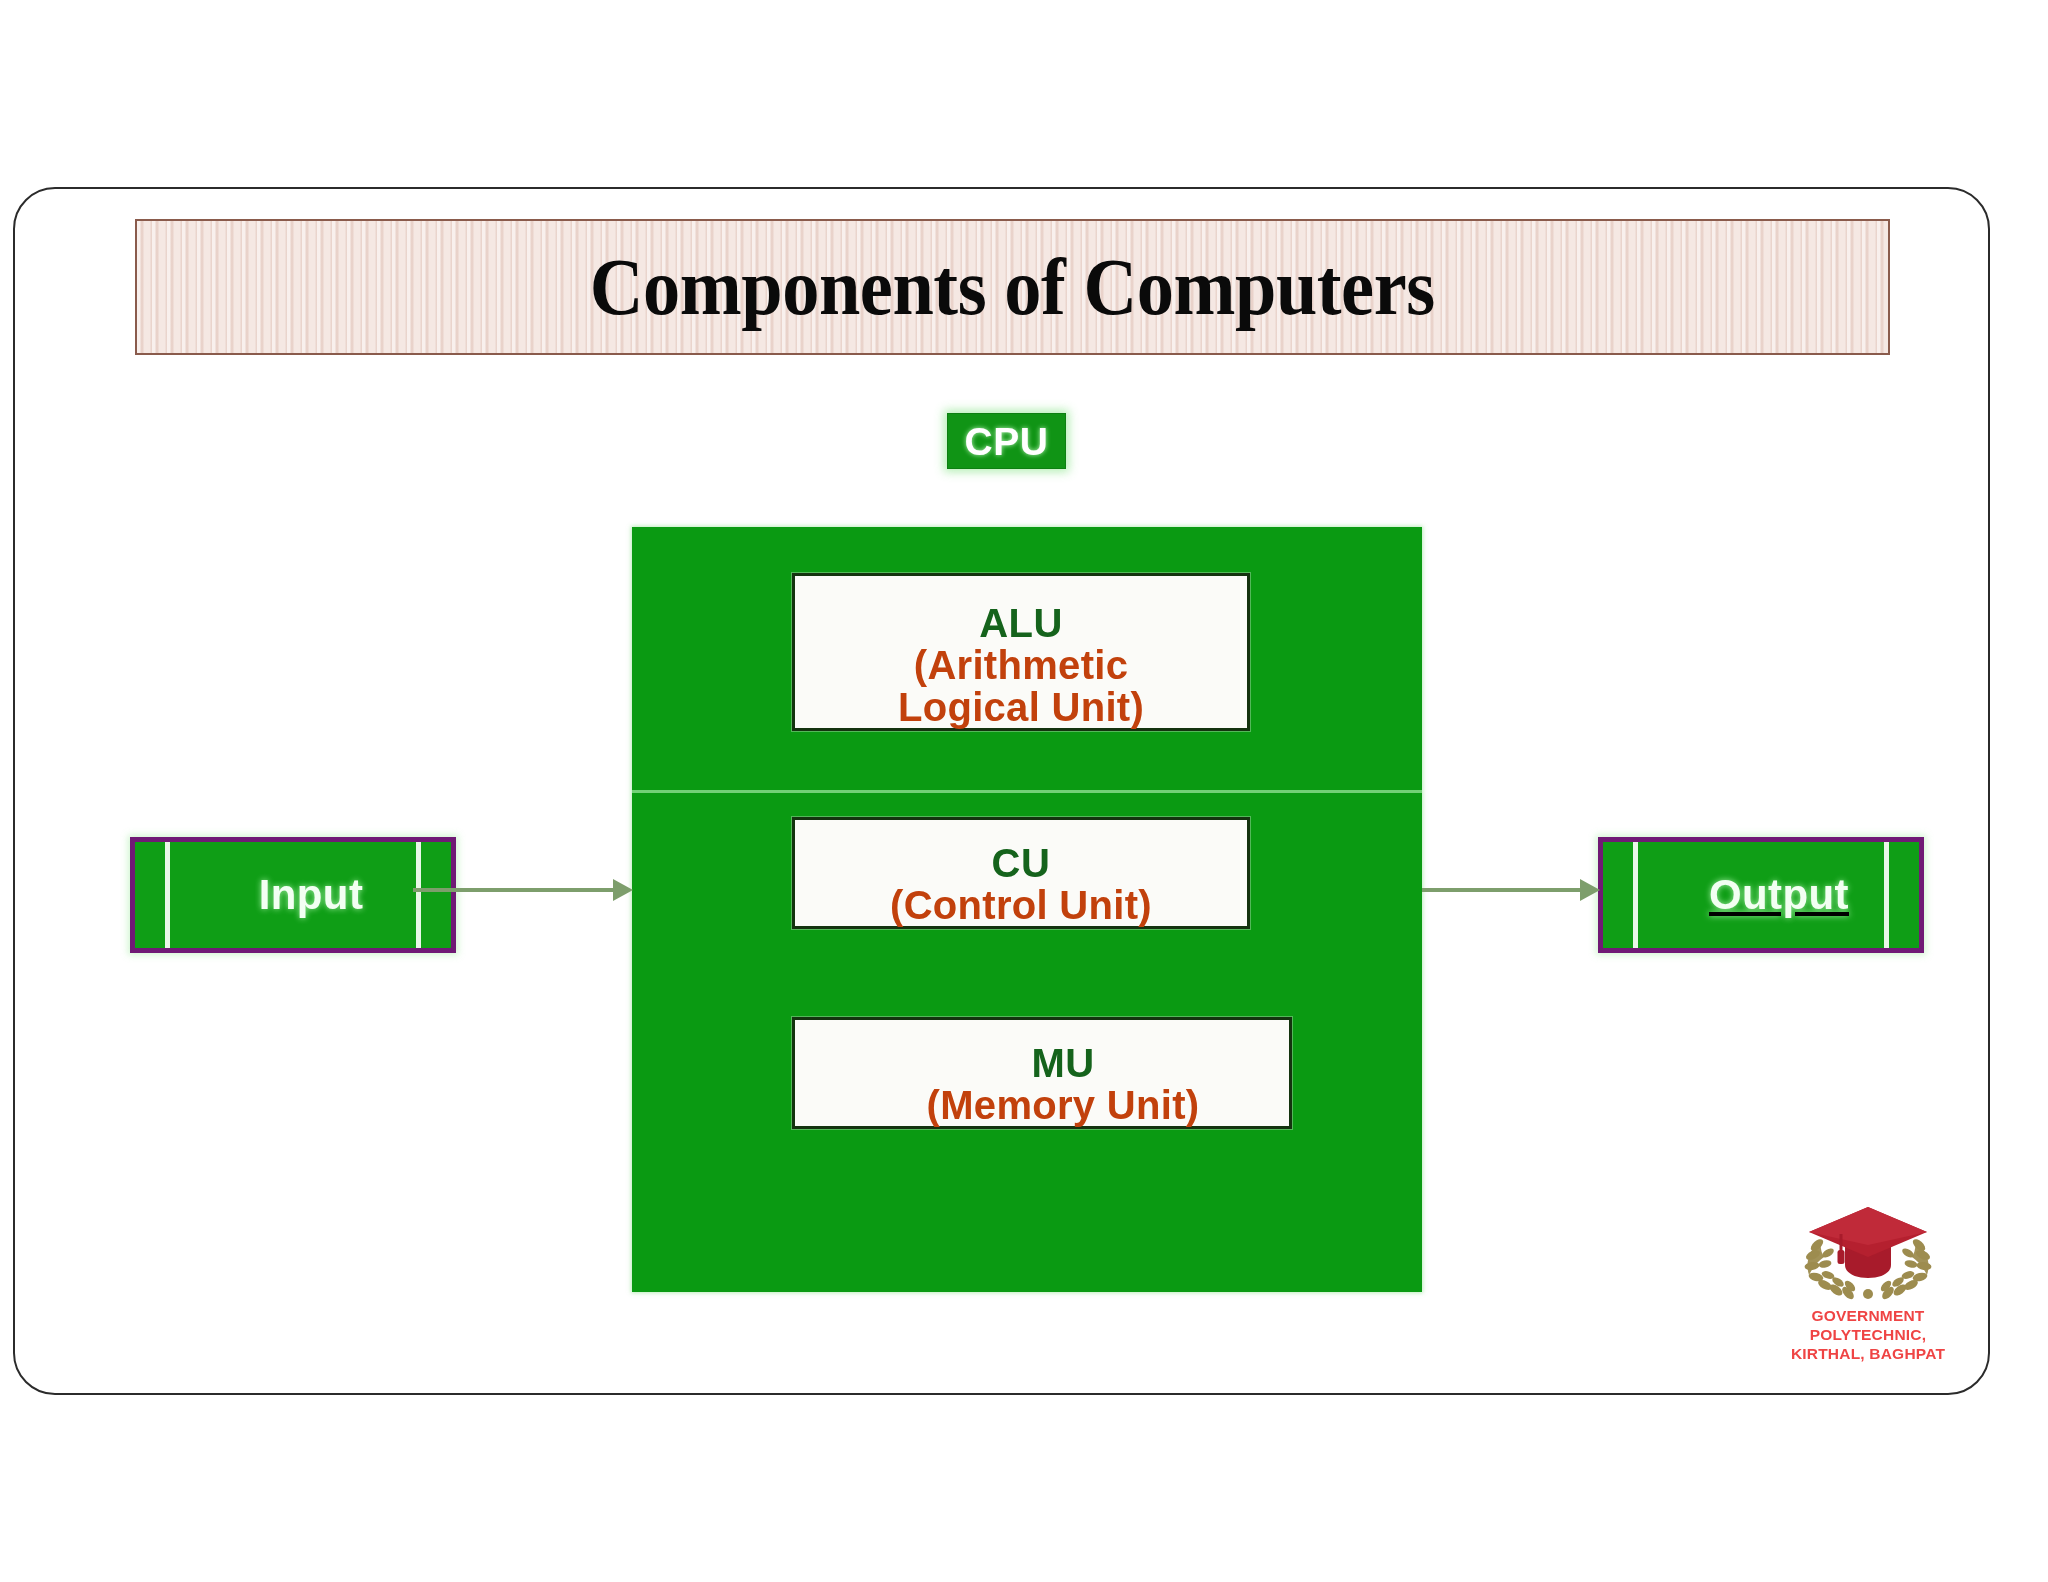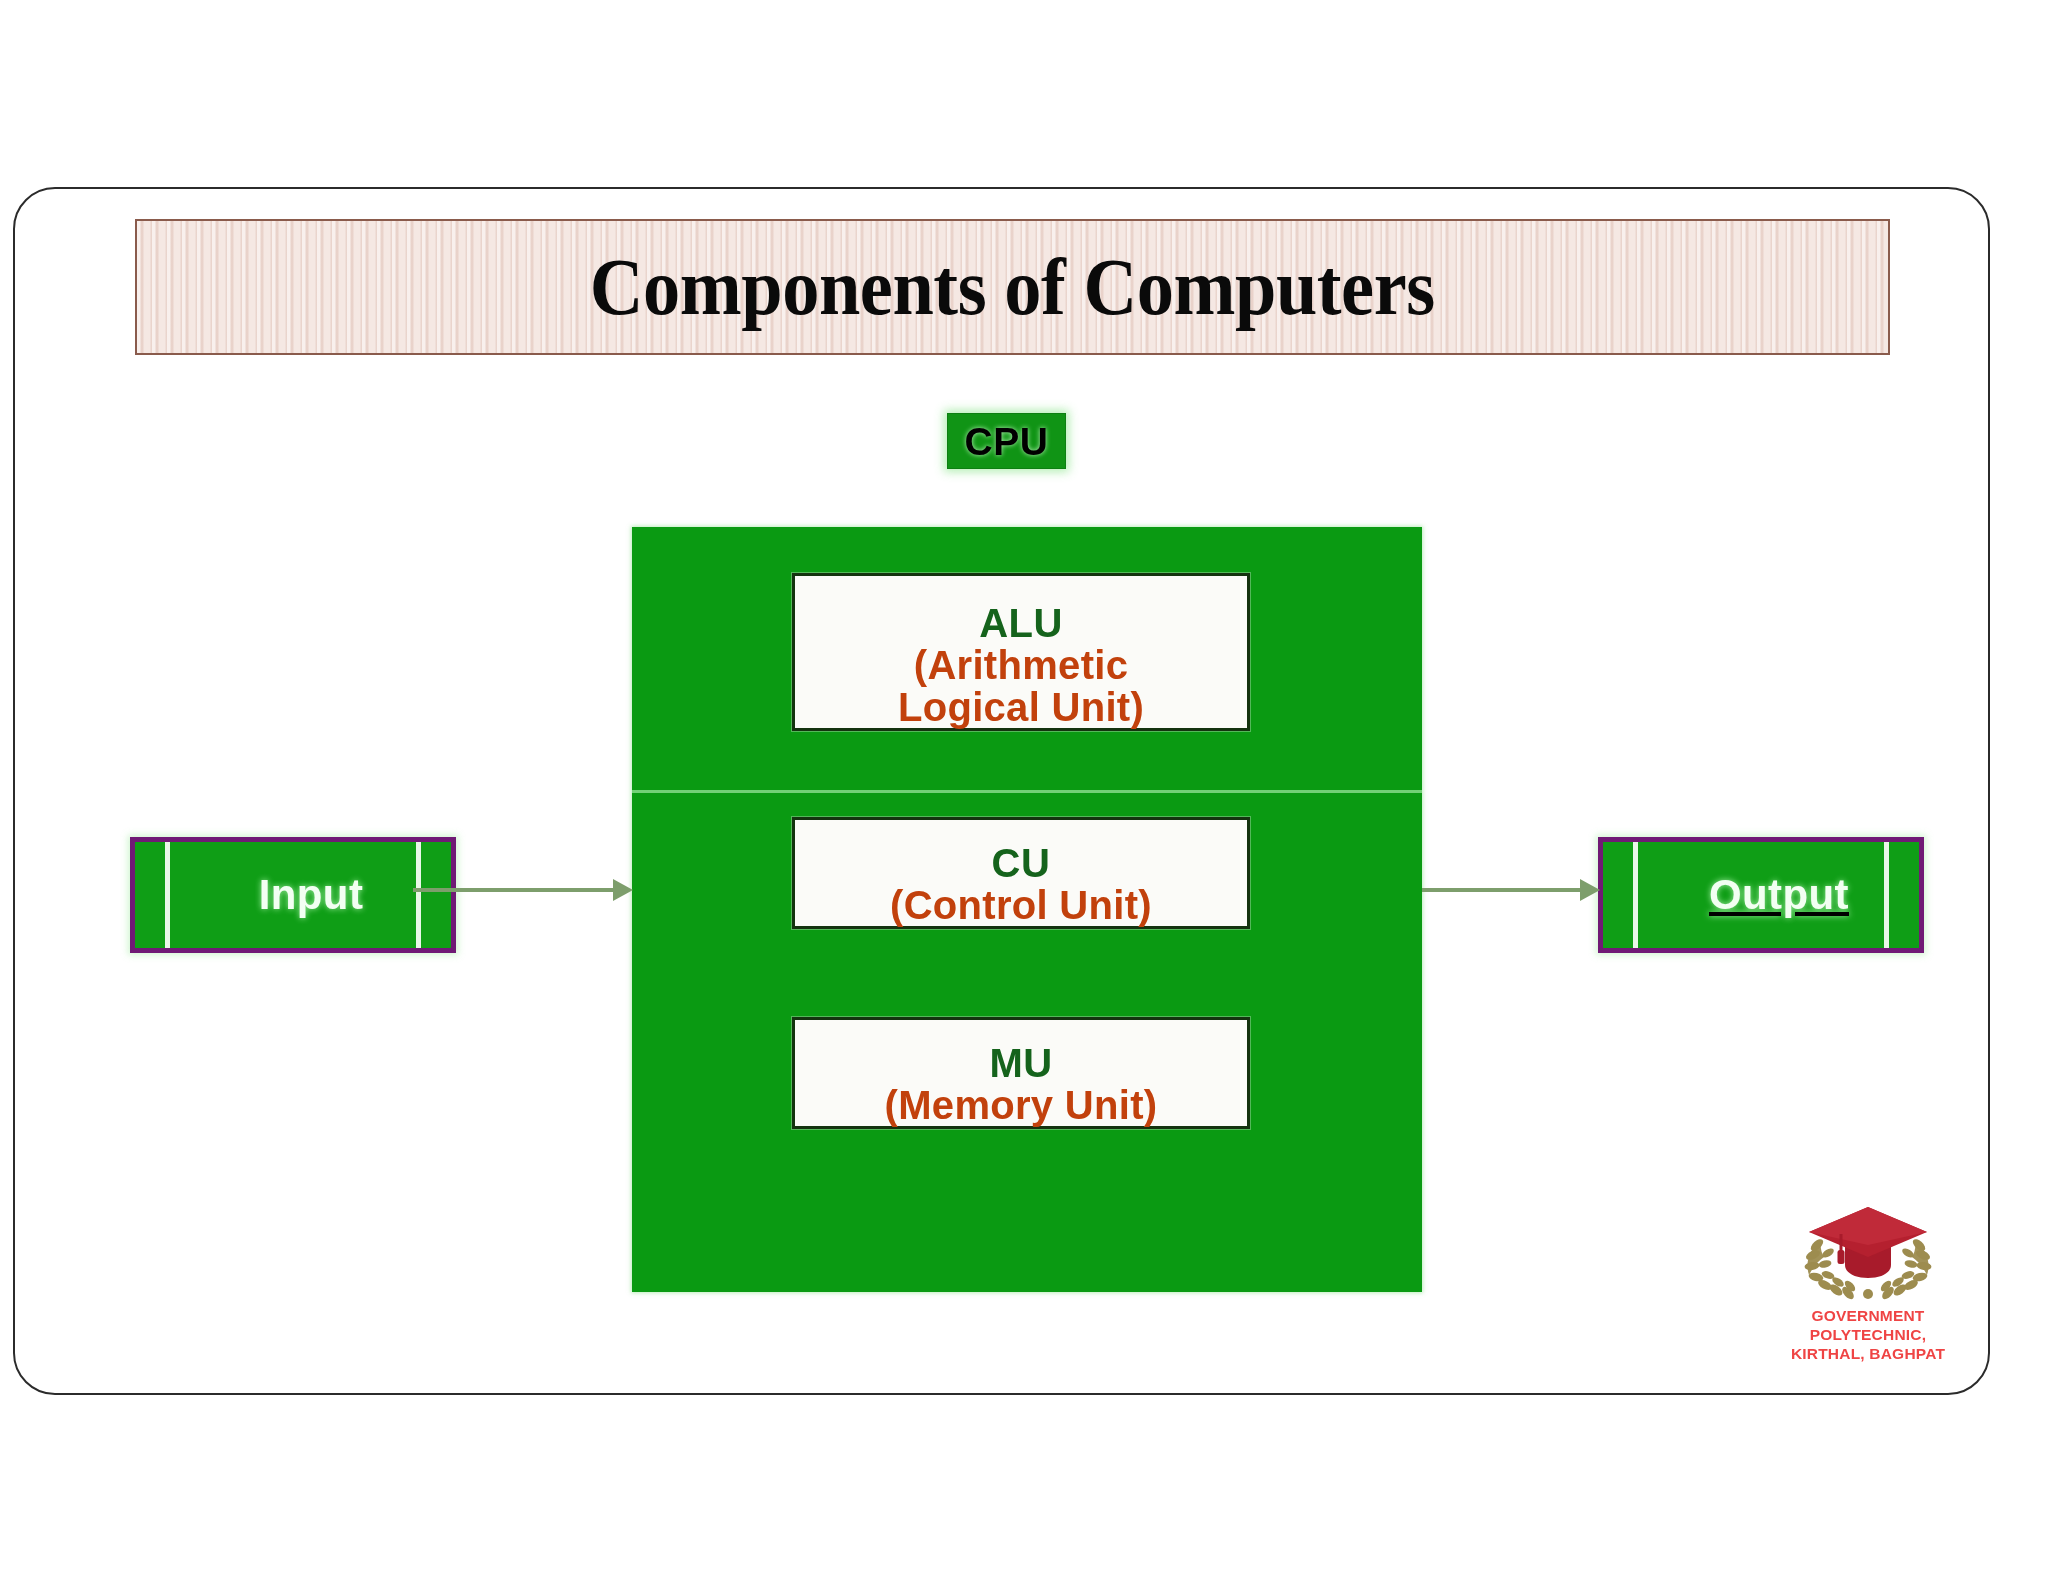--- a/index.html
+++ b/index.html
@@ -74,21 +74,21 @@
     width: 117px;
     height: 54px;
     background: #109415;
     border: 1px solid #0d7f12;
     box-shadow: 0 0 9px 3px rgba(90, 220, 90, 0.45);
     display: flex;
     align-items: center;
     justify-content: center;
   }
   #cpu-label-text {
-    color: #000000;
+    color: #ffffff;
     font-weight: bold;
     font-size: 39px;
     line-height: 1;
     letter-spacing: 0.5px;
     text-shadow: 0 0 5px rgba(200,255,200,0.9);
   }
 
   
   #cpu-box {
     position: absolute;
@@ -130,21 +130,21 @@
   .unit-sub {
     color: #c2410c;
     font-weight: bold;
     font-size: 40px;
     line-height: 1.05;
     letter-spacing: 0.3px;
   }
 
   #alu-box  { left: 160px; top: 46px;  width: 452px; height: 152px; }
   #cu-box   { left: 160px; top: 290px; width: 452px; height: 106px; }
-  #mu-box   { left: 160px; top: 490px; width: 452px; height: 106px; }
+  #mu-box   { left: 160px; top: 490px; width: 452px; height: 106px; padding-left: 42px; }
 
   
   .io-block {
     position: absolute;
     top: 648px;
     width: 280px;
     height: 106px;
     background: #0f9e16;
     border: 5px solid #701a75;
     box-shadow: 0 0 7px 2px rgba(120,225,120,0.35);

